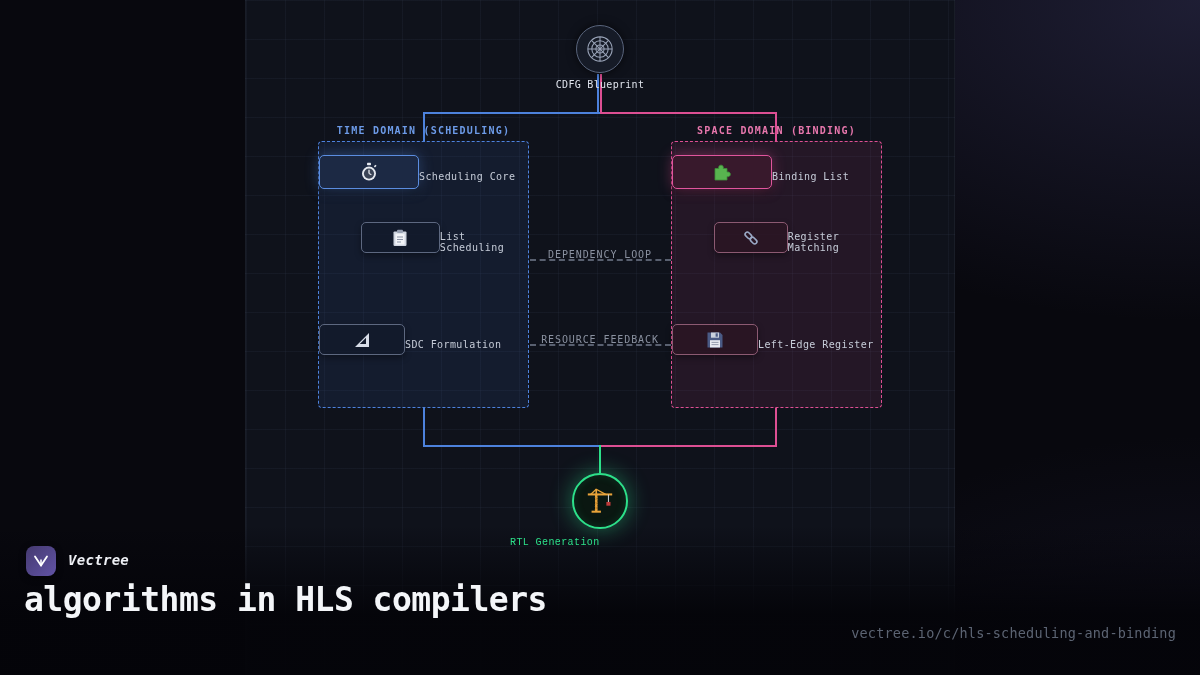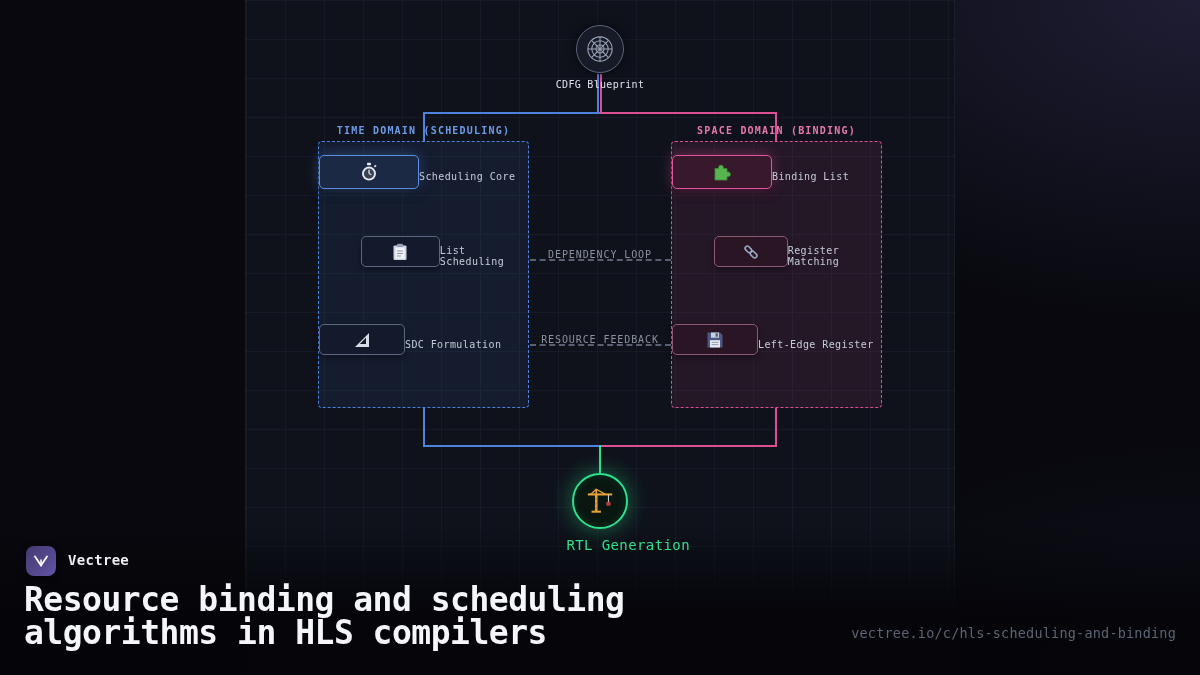--- a/index.html
+++ b/index.html
@@ -70,21 +70,21 @@
   }
   .space-box{
     left:671px; border:1.5px dashed #dd4f93;
     background:rgba(190,62,122,0.12);
   }
 
   .item{
     position:absolute; left:0; width:100%;
     display:flex; flex-direction:row; align-items:center;
   }
-  .item-1{ top:13px; } .item-2{ top:94px;padding-left:42px; } .item-3{ top:182px; }
+  .item-1{ top:13px; } .item-2{ top:80px;padding-left:42px; } .item-3{ top:182px; }
 
   .icon-box{
     display:flex; align-items:center; justify-content:center; border-radius:5px;
   }
   .plain{
     width:86px; height:31px;
     border:1px solid #5d6880; background:rgba(18,26,42,0.78);
     box-shadow:0 3px 6px rgba(0,0,0,0.35);
   }
   .space-box .plain{
@@ -113,34 +113,34 @@
     font-size:10px; letter-spacing:0.9px; color:#8a91a0;
   }
 
   
   .rtl-circle{
     left:572px; top:473px; width:56px; height:56px;
     background:#0a1711; border:2px solid #2de08a;
     box-shadow:0 0 22px rgba(45,224,138,0.45), inset 0 0 10px rgba(45,224,138,0.12);
   }
   .rtl-label{
-    position:absolute; left:510px; top:537px; width:180px; text-align:right;
-    font-size:14px; color:#2de08a; letter-spacing:0.4px;
+    position:absolute; left:510px; top:537px; width:180px; text-align:left;
+    font-size:10px; color:#2de08a; letter-spacing:0.4px;font-family:Liberation Mono, monospace;
   }
 
   
   .logo{
     position:absolute; left:26px; top:546px; width:30px; height:30px;
     border-radius:8px; background:linear-gradient(135deg,#453a70 0%, #6153a5 100%);
     display:flex; align-items:center; justify-content:center;
     box-shadow:0 2px 6px rgba(0,0,0,0.5);
   }
   .brand{
     position:absolute; left:68px; top:552px;
-    font-size:14px; font-weight:bold; color:#eef0f5; letter-spacing:0.3px;
+    font-size:14px; font-weight:bold; color:#eef0f5; letter-spacing:0.3px;font-style:italic;
   }
   .title{
     position:absolute; left:24px; top:583px;
     font-size:33px; line-height:33px; font-weight:bold; color:#f4f6f9;
     letter-spacing:-0.5px; white-space:nowrap;
   }
   .url{
     position:absolute; right:24px; top:625px;
     font-size:13.5px; color:#5c6473; letter-spacing:0.2px;
   }
@@ -280,19 +280,18 @@
 
   <div class="logo">
     <svg width="18" height="18" viewBox="0 0 24 24" fill="none" stroke="#ffffff" stroke-width="2.4" stroke-linecap="round" stroke-linejoin="round">
       <path d="M4 6 L12 18 L20 6"></path>
       <path d="M12 18 L12 11" opacity="0.85"></path>
     </svg>
   </div>
   <div class="brand">Vectree</div>
 
   <div class="title">
-    <div>Resource binding and scheduling</div>
     <div>algorithms in HLS compilers</div>
   </div>
 
   <div class="url">vectree.io/c/hls-scheduling-and-binding</div>
 
 </div>
 
 </body></html>

